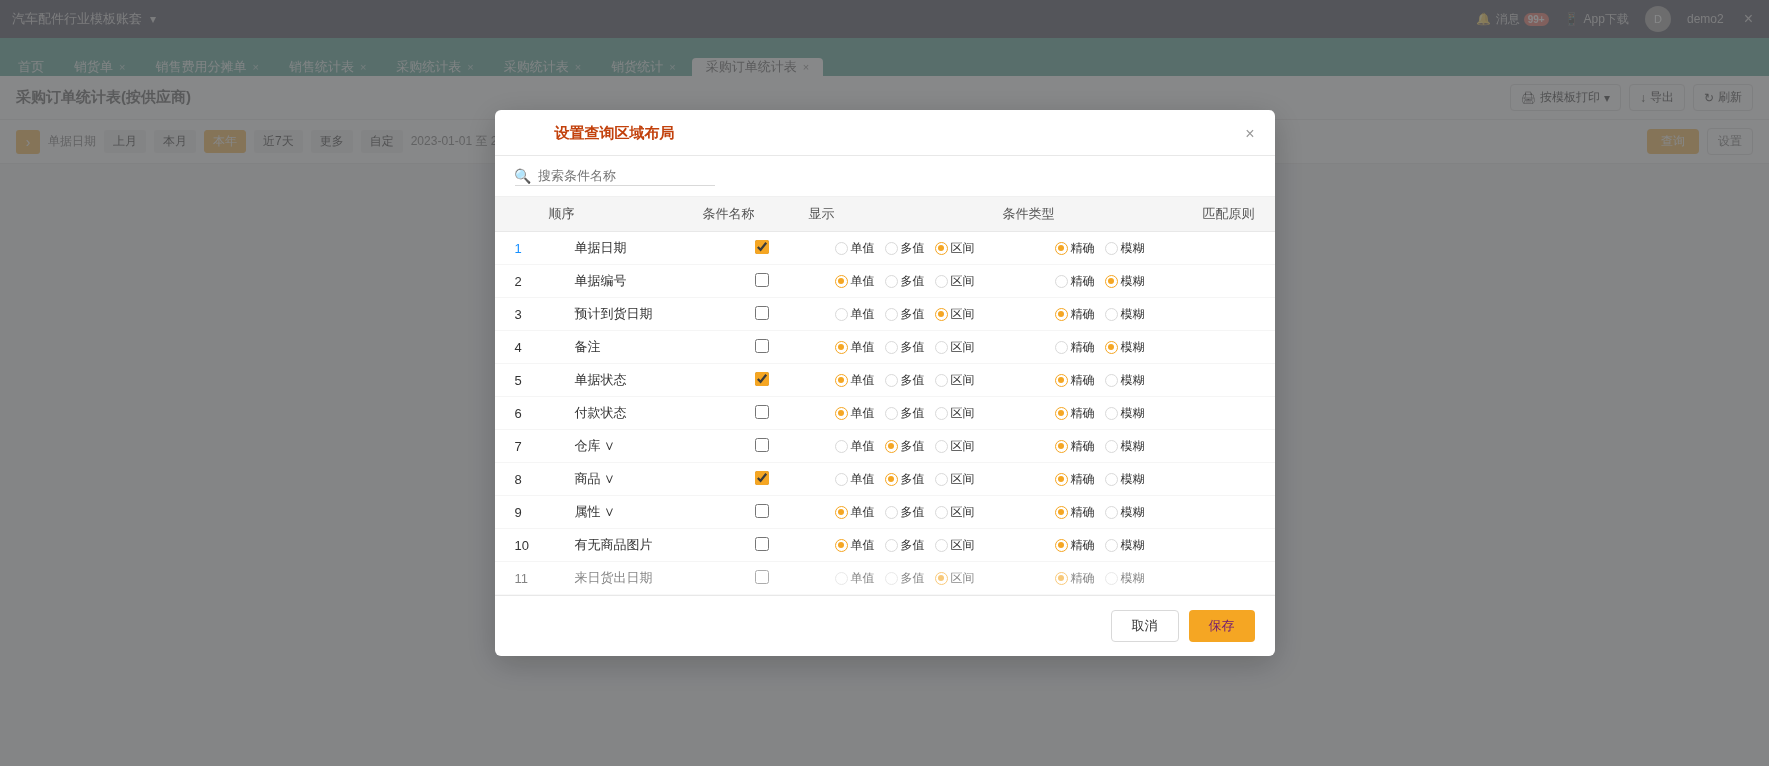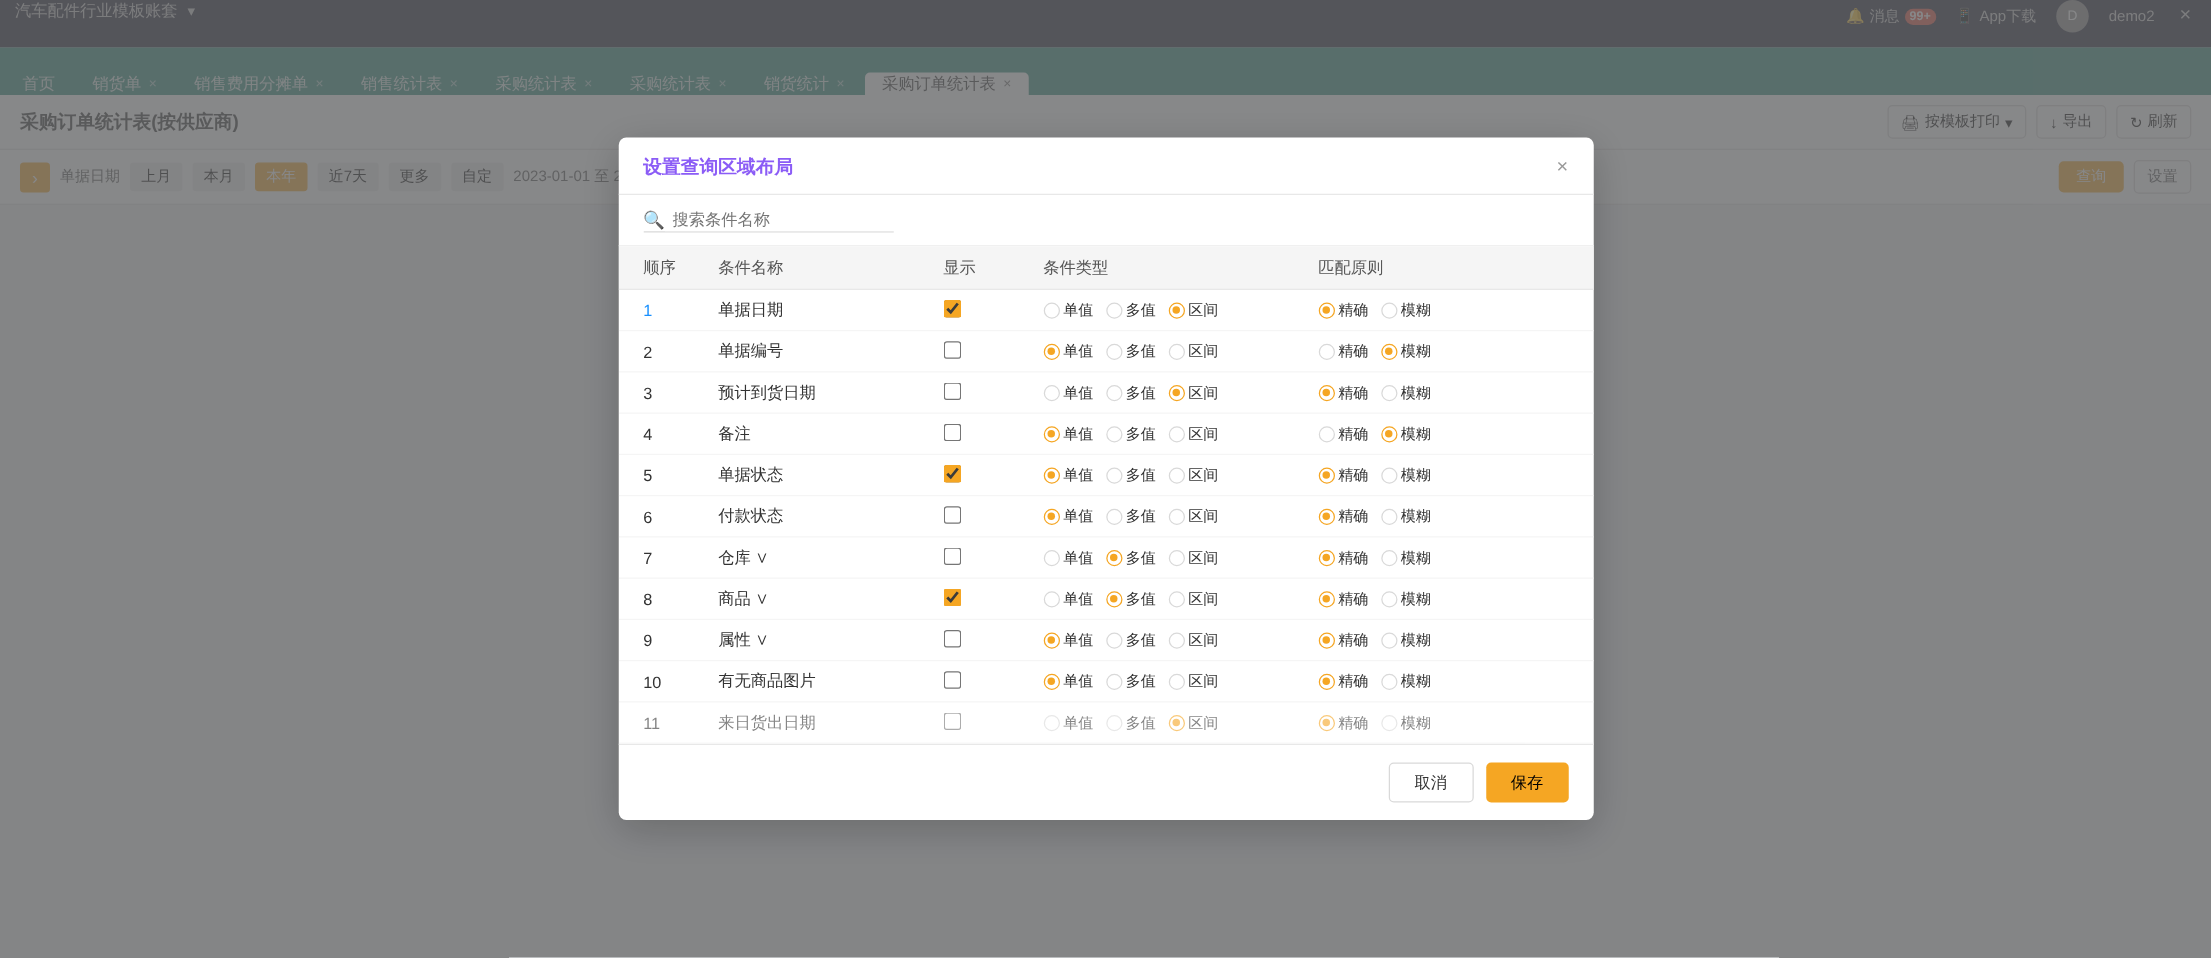--- a/index.html
+++ b/index.html
@@ -3,21 +3,21 @@
   <meta charset="utf-8">
   <style>
     * { box-sizing: border-box; margin: 0; padding: 0; }
     body { font-family: 'Microsoft YaHei', sans-serif; font-size: 13px; background: #f0f2f5; color: #333; }
 
     
     .top-bar {
       height: 38px;
       background: #1a1a2e;
       display: flex;
-      align-items: flex-start;
+      align-items: center;
       justify-content: space-between;
       padding: 0 12px;
       color: #ccc;
       font-size: 12px;
     }
     .top-bar-left { display: flex; align-items: center; gap: 8px; }
     .top-bar-right { display: flex; align-items: center; gap: 16px; }
     .app-title { color: #ccc; font-size: 13px; }
     .top-bar-icon { display: inline-flex; align-items: center; gap: 4px; color: #ccc; font-size: 12px; cursor: pointer; }
     .badge { background: #e74c3c; color: white; border-radius: 8px; padding: 1px 4px; font-size: 10px; font-weight: bold; }
@@ -109,21 +109,21 @@
       flex-direction: column;
       box-shadow: 0 8px 32px rgba(0,0,0,0.2);
     }
     .modal-header {
       display: flex;
       align-items: center;
       justify-content: space-between;
       padding: 14px 20px 12px;
       border-bottom: 1px solid #e8e8e8;
     }
-    .modal-title { font-size: 15px; font-weight: 600; color: #8b5cf6; }
+    .modal-title { font-size: 15px; font-weight: 600; color: #c2410c; margin-left: 40px; }
     .modal-close { font-size: 16px; color: #999; cursor: pointer; background: none; border: none; }
 
     
     .modal-tabs { display: flex; padding: 0 20px; border-bottom: 1px solid #e8e8e8; }
     .modal-tab { padding: 10px 14px; font-size: 13px; cursor: pointer; color: #666; border-bottom: 2px solid transparent; }
     .modal-tab.active { color: #2d8c7c; border-bottom-color: #2d8c7c; font-weight: 500; }
 
     
     .modal-search { padding: 10px 20px; display: flex; align-items: center; border-bottom: 1px solid #f0f0f0; }
     .modal-search-input { border: none; outline: none; font-size: 13px; color: #404040; flex: 1; padding: 2px 6px; }
@@ -134,20 +134,21 @@
     .modal-table { flex: 1; overflow: hidden; display: flex; flex-direction: column; }
     .modal-table-header {
       display: grid;
       grid-template-columns: 60px 180px 80px 220px 200px;
       background: #f5f5f5;
       padding: 8px 20px;
       border-bottom: 1px solid #e8e8e8;
       font-size: 13px;
       font-weight: 500;
       color: #555;
+      text-align: right;
     }
     .modal-table-body { overflow-y: auto; flex: 1; }
     .modal-table-row {
       display: grid;
       grid-template-columns: 60px 180px 80px 220px 200px;
       padding: 7px 20px;
       border-bottom: 1px solid #f5f5f5;
       align-items: center;
       font-size: 13px;
     }
@@ -161,21 +162,21 @@
     .radio-dot { width: 13px; height: 13px; border-radius: 50%; border: 1px solid #d9d9d9; background: white; display: inline-flex; align-items: center; justify-content: center; flex-shrink: 0; }
     .radio-dot.selected { border-color: #f5a623; background: white; }
     .radio-dot.selected::after { content: ''; width: 6px; height: 6px; border-radius: 50%; background: #f5a623; display: block; }
 
     
     .match-group { display: flex; align-items: center; gap: 10px; }
 
     
     .modal-footer { padding: 14px 20px; border-top: 1px solid #e8e8e8; display: flex; justify-content: flex-end; gap: 10px; }
     .btn-cancel { border: 1px solid #d9d9d9; background: white; padding: 6px 20px; border-radius: 4px; cursor: pointer; font-size: 13px; color: #333; }
-    .btn-save { background: #f5a623; color: #000000; border: none; padding: 6px 20px; border-radius: 4px; cursor: pointer; font-size: 13px; font-weight: 500; }
+    .btn-save { background: #f5a623; color: #701a75; border: none; padding: 6px 20px; border-radius: 4px; cursor: pointer; font-size: 13px; font-weight: 500; }
     .modal-table-body::-webkit-scrollbar { width: 6px; }
     .modal-table-body::-webkit-scrollbar-track { background: #f0f0f0; }
     .modal-table-body::-webkit-scrollbar-thumb { background: #ccc; border-radius: 3px; }
 
     
     .bg-page { filter: blur(0px); }
     .bg-dimmed { opacity: 0.4; pointer-events: none; }
   </style>
 </head>
 <body>

